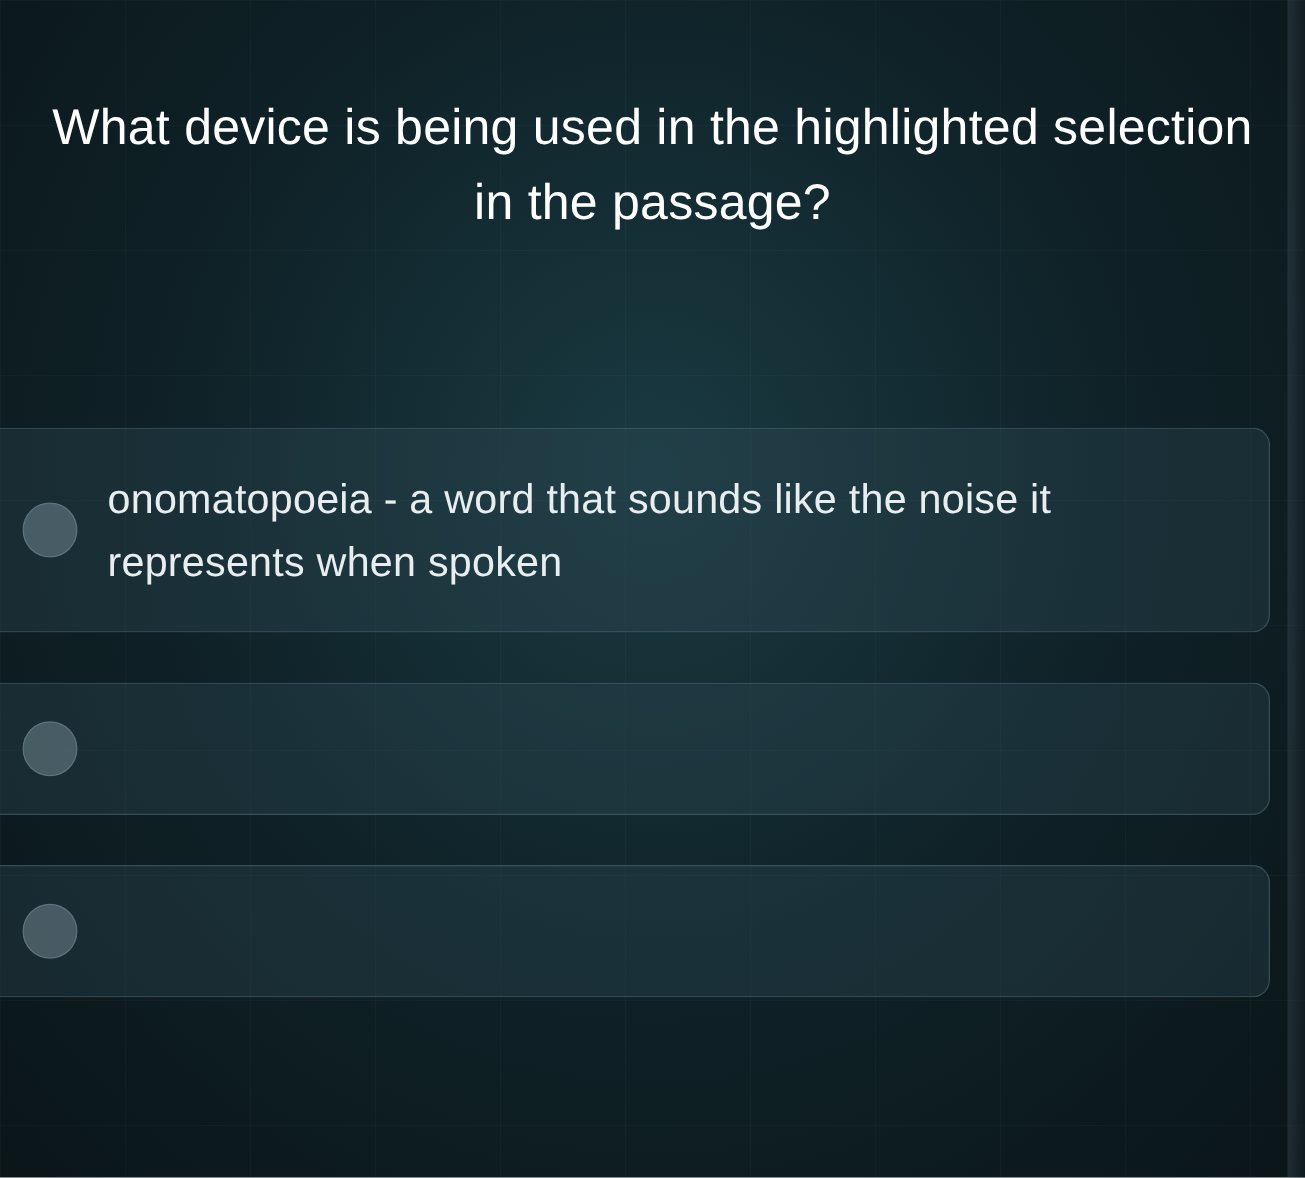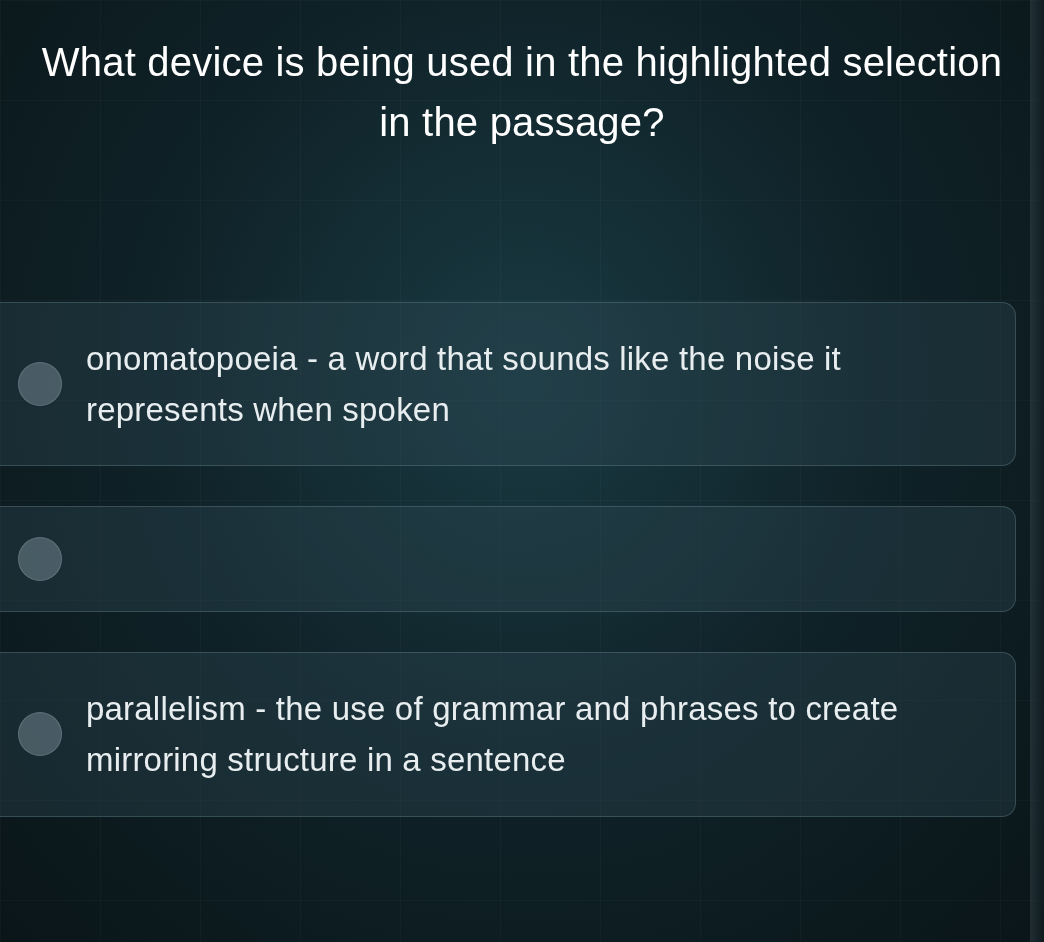--- a/index.html
+++ b/index.html
@@ -32,21 +32,21 @@
     right: 0;
     top: 0;
     width: 14px;
     height: 100%;
     background: linear-gradient(90deg, rgba(80,100,110,0.3) 0%, rgba(20,30,35,0.5) 100%);
   }
   .content {
     position: relative;
     width: 100%;
     height: 100%;
-    padding-top: 32px;
+    padding-top: 72px;
   }
   .question {
     color: #ffffff;
     font-size: 40px;
     font-weight: 400;
     text-align: center;
     padding: 0 40px;
     line-height: 1.5;
     letter-spacing: 0.2px;
   }
@@ -102,17 +102,16 @@
       <div class="radio"></div>
       <div class="option-text">onomatopoeia - a word that sounds like the noise it represents when spoken</div>
     </div>
 
     <div class="option">
       <div class="radio"></div>
     </div>
 
     <div class="option">
       <div class="radio"></div>
-      <div class="option-text">parallelism - the use of grammar and phrases to create mirroring structure in a sentence</div>
     </div>
 
   </div>
 </div>
 
 </body></html>

